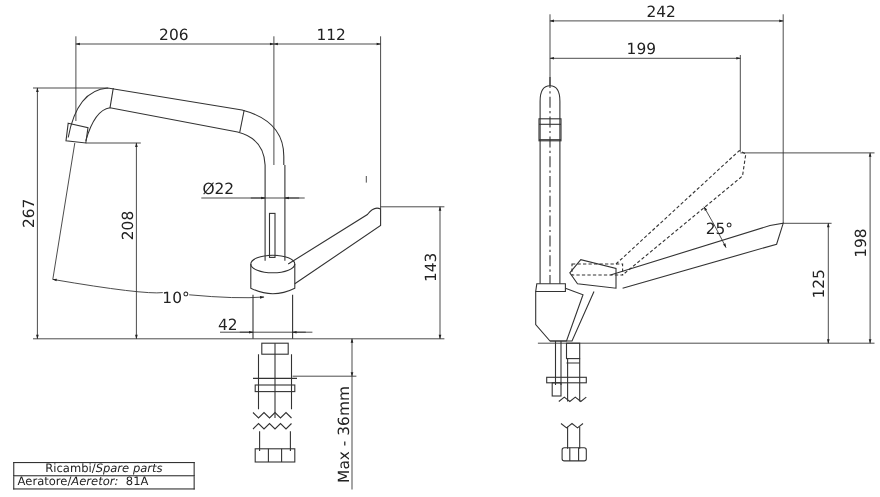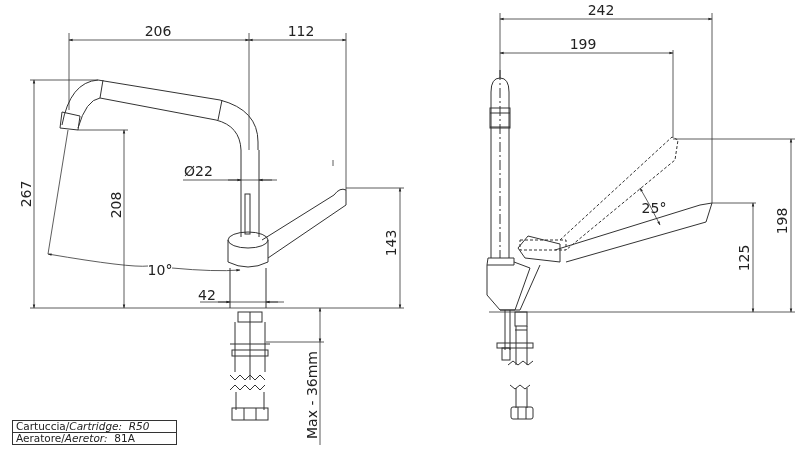--- a/index.html
+++ b/index.html
@@ -178,23 +178,23 @@
     <text x="601" y="15" text-anchor="middle">242</text>
     <text x="583" y="49" text-anchor="middle">199</text>
     <text x="654" y="213" text-anchor="middle">25°</text>
     <text transform="translate(749,258) rotate(-90)" text-anchor="middle">125</text>
     <text transform="translate(787,221) rotate(-90)" text-anchor="middle">198</text>
   </g>
 </svg>
 
 <table class="spare-table">
   <tbody>
-  <tr>
-    <td>
-      <span>Cartuccia/</span><i>Cartridge:</i>&nbsp;&nbsp;<i>R50</i>
+      <tr>
+    <td class="hdr">
+      <span>Ricambi/</span><i>Spare parts</i>
     </td>
   </tr>
   <tr>
     <td>
       <span>Aeratore/</span><i>Aeretor:</i>&nbsp;&nbsp;<span>81A</span>
     </td>
   </tr>
 </tbody>
   </table>
 

